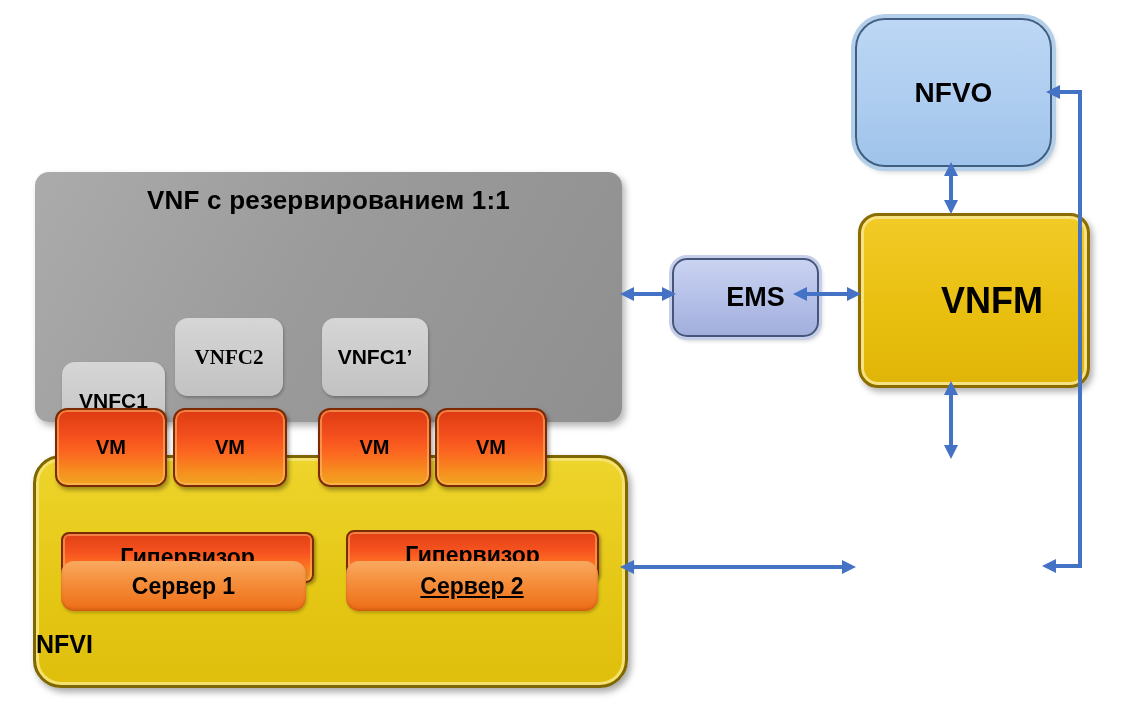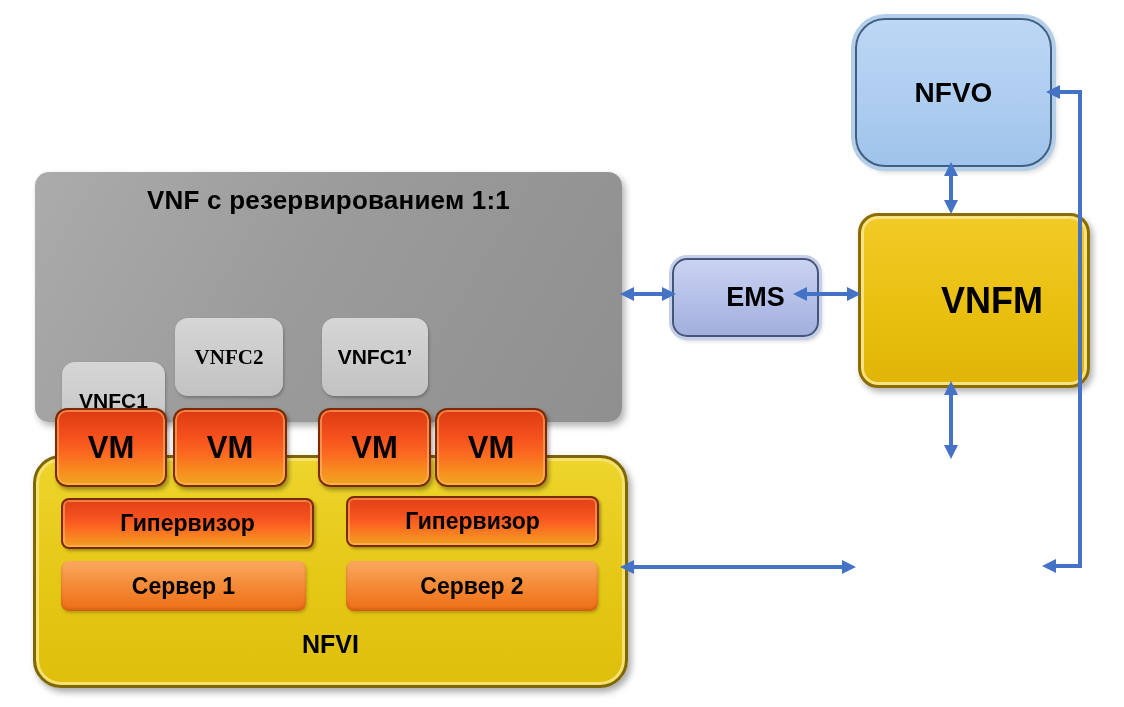--- a/index.html
+++ b/index.html
@@ -30,46 +30,47 @@
     box-shadow:1px 2px 3px rgba(0,0,0,0.25);
     font-size:21px;
   }
 
   
   .vm{
     top:408px;height:75px;border-radius:12px;z-index:3;
     background:linear-gradient(180deg,#dd3a13 0%,#f4501d 35%,#fc6420 55%,#f6921f 85%,#efa422 100%);
     border:2px solid #7c2a03;
     box-shadow:inset 0 0 0 2px rgba(255,190,110,0.55), 2px 3px 4px rgba(0,0,0,0.35);
-    font-size:31px;
+    font-size:20px;
   }
 
   
   .nfvi-box{
     left:33px;top:455px;width:589px;height:227px;border-radius:28px;
     background:linear-gradient(180deg,#eed52c 0%,#e5c716 55%,#dfbf0c 100%);
     border:3px solid #7e6600;
     box-shadow:inset 0 0 0 3px #f4e170, 3px 4px 7px rgba(0,0,0,0.35);
     z-index:2;
   }
   .hyp{
     position:absolute;height:47px;border-radius:8px;
     background:linear-gradient(180deg,#e04015 0%,#f75320 40%,#fc6a21 60%,#f1a023 100%);
     border:2px solid #7c2a03;
     box-shadow:inset 0 0 0 2px rgba(255,190,110,0.5), 2px 2px 3px rgba(0,0,0,0.3);
     font-size:23px;
+    margin-top:34px;
   }
   .srv{
-    position:absolute;height:50px;border-radius:8px;
+    position:absolute;height:50px;border-radius:13px;
     background:linear-gradient(180deg,#f9a95f 0%,#f48a36 50%,#ee6d17 100%);
     box-shadow:inset 0 -2px 3px rgba(150,60,0,0.35), 1px 2px 3px rgba(0,0,0,0.2);
     font-size:23px;
   }
   .nfvi-label{
-    position:absolute;left:0;top:172px;width:100%;text-align:center;
+    position:absolute;left:0;top:172px;width:100%;text-align:left;
     font-size:25px;font-weight:bold;
   }
 
   
   .nfvo{
     left:855px;top:18px;width:193px;height:145px;border-radius:30px;
     background:linear-gradient(180deg,#bdd7f5 0%,#aecdf0 55%,#9fc3ea 100%);
     border:2px solid #3f5e80;
     box-shadow:0 0 0 4px #b3cfe9, 3px 4px 6px rgba(0,0,0,0.25);
     font-size:28px;
@@ -118,21 +119,21 @@
 
   <div class="abs vm lbl" style="left:55px;width:108px;">VM</div>
   <div class="abs vm lbl" style="left:173px;width:110px;">VM</div>
   <div class="abs vm lbl" style="left:318px;width:109px;">VM</div>
   <div class="abs vm lbl" style="left:435px;width:108px;">VM</div>
 
   <div class="abs nfvi-box">
     <div class="hyp lbl" style="left:25px;top:40px;width:249px;">Гипервизор</div>
     <div class="hyp lbl" style="left:310px;top:38px;width:249px;">Гипервизор</div>
     <div class="srv lbl" style="left:25px;top:103px;width:245px;">Сервер 1</div>
-    <div class="srv lbl" style="left:310px;top:103px;width:252px;">Сервер 2</div>
+    <div class="srv lbl" style="left:310px;top:103px;width:252px;text-decoration:underline;">Сервер 2</div>
     <div class="nfvi-label">NFVI</div>
   </div>
 
   <div class="abs nfvo lbl">NFVO</div>
   <div class="abs gold vnfm lbl">VNFM</div>
   <div class="abs ems lbl">EMS</div>
 
   <div class="arrow-h" style="left:620px;top:287px;width:56px;">
     <div class="line"></div>
     <div class="ah ah-left"></div>

